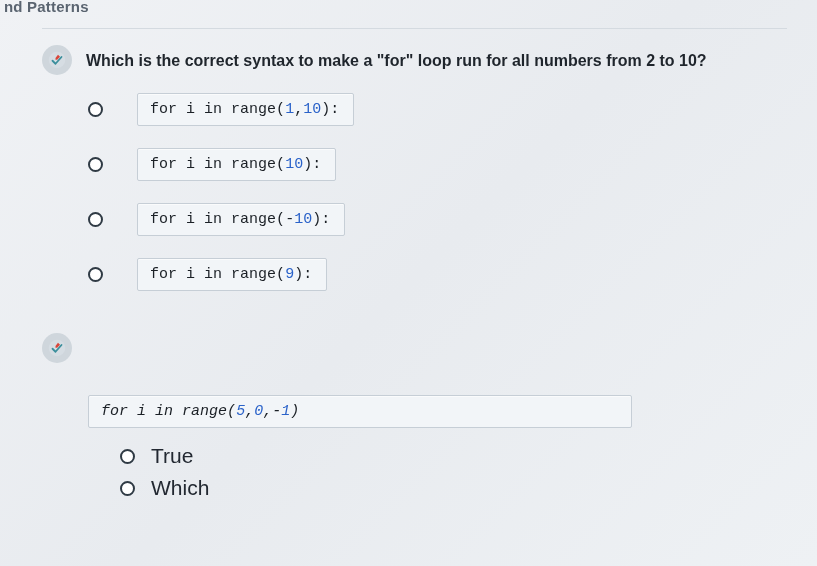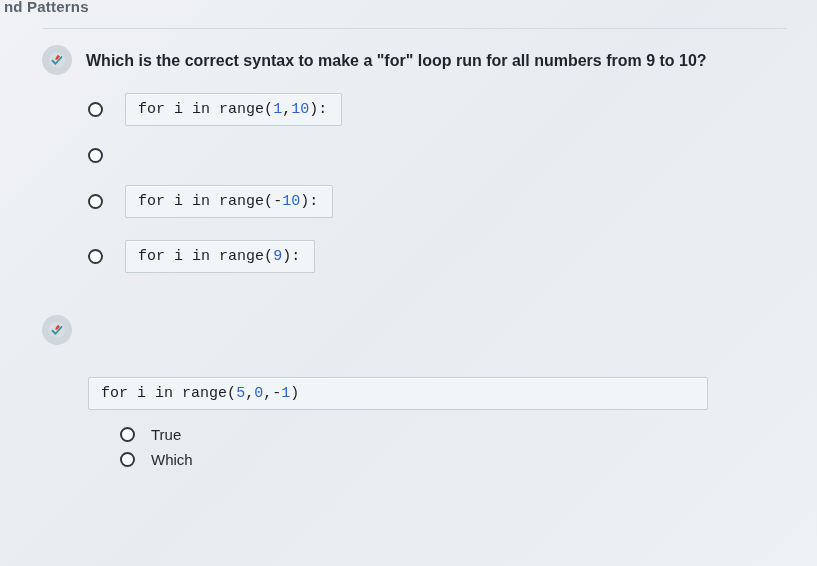--- a/index.html
+++ b/index.html
@@ -48,21 +48,21 @@
     color: #1f252c;
     line-height: 1.35;
     padding-top: 3px;
   }
   .options {
     padding-left: 46px;
   }
   .opt-row {
     display: flex;
     align-items: center;
-    gap: 22px;
+    gap: 34px;
     margin-bottom: 22px;
   }
   .radio {
     width: 15px; height: 15px;
     border: 2px solid #2f3a44;
     border-radius: 50%;
     background: #fff;
     flex-shrink: 0;
   }
   .code-chip {
@@ -78,31 +78,32 @@
   }
   .kw-for, .kw-in { color: #1b2026; }
   .ident { color: #1b2026; }
   .fn { color: #1b2026; }
   .paren { color: #1b2026; }
   .num { color: #2a62c9; }
   .op { color: #1b2026; }
   .colon { color: #1b2026; }
   .q2 .code-wide {
     margin: 14px 0 16px 46px;
-    width: 620px;
+    width: 544px;
+    font-style: italic;
   }
   .tf-list {
     padding-left: 78px;
   }
   .tf-row {
     display: flex;
     align-items: center;
     gap: 16px;
     margin-bottom: 8px;
-    font-size: 15px;
+    font-size: 21px;
     color: #222831;
   }
   .divider {
     border: none;
     border-top: 1px solid #d4dae0;
     margin: 0 0 18px 0;
   }
 </style>
 </head>
 <body>
@@ -114,33 +115,36 @@
   <div class="question-block">
     <hr class="divider">
     <div class="q-head">
       <span class="q-icon">
         <svg viewBox="0 0 24 24" fill="none">
           <circle cx="12" cy="12" r="11" fill="#d6dde3"></circle>
           <path d="M6 13 L10 17 L18 8" stroke="#3b8f9c" stroke-width="2.4" fill="none" stroke-linecap="round" stroke-linejoin="round"></path>
           <path d="M14 6 L19 11 L12 18 L8 18 L8 14 Z" fill="#d9463a" transform="translate(-1,-1) scale(.55) translate(12,5)"></path>
         </svg>
       </span>
-      <div class="q-text">Which is the correct syntax to make a "for" loop run for all numbers from 9 to 10?</div>
+      <div class="q-text">Which is the correct syntax to make a "for" loop run for all numbers from 2 to 10?</div>
     </div>
     <div class="options">
 
       <div class="opt-row">
         <span class="radio"></span>
         <span class="code-chip">
           <span class="kw-for">for</span> <span class="ident">i</span> <span class="kw-in">in</span> <span class="fn">range</span><span class="paren">(</span><span class="num">1</span><span class="op">,</span><span class="num">10</span><span class="paren">)</span><span class="colon">:</span>
         </span>
       </div>
 
       <div class="opt-row">
         <span class="radio"></span>
+        <span class="code-chip">
+          <span class="kw-for">for</span> <span class="ident">i</span> <span class="kw-in">in</span> <span class="fn">range</span><span class="paren">(</span><span class="num">10</span><span class="paren">)</span><span class="colon">:</span>
+        </span>
       </div>
 
       <div class="opt-row">
         <span class="radio"></span>
         <span class="code-chip">
           <span class="kw-for">for</span> <span class="ident">i</span> <span class="kw-in">in</span> <span class="fn">range</span><span class="paren">(</span><span class="op">-</span><span class="num">10</span><span class="paren">)</span><span class="colon">:</span>
         </span>
       </div>
 
       <div class="opt-row">

